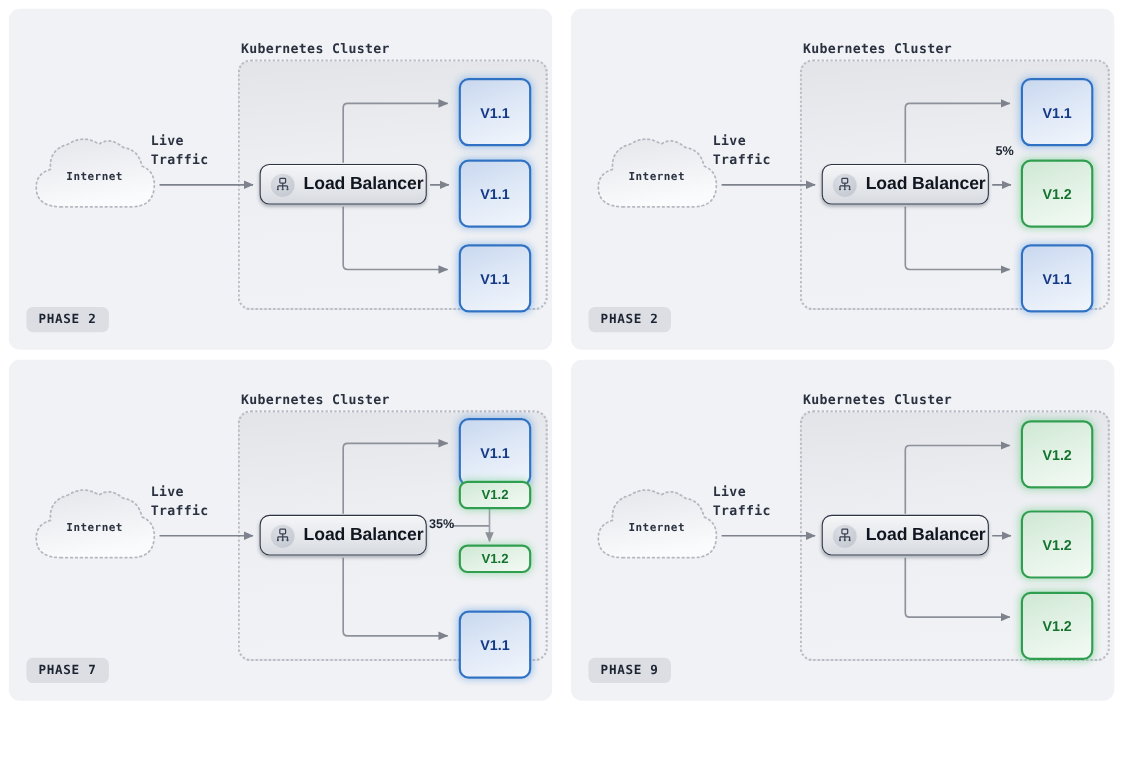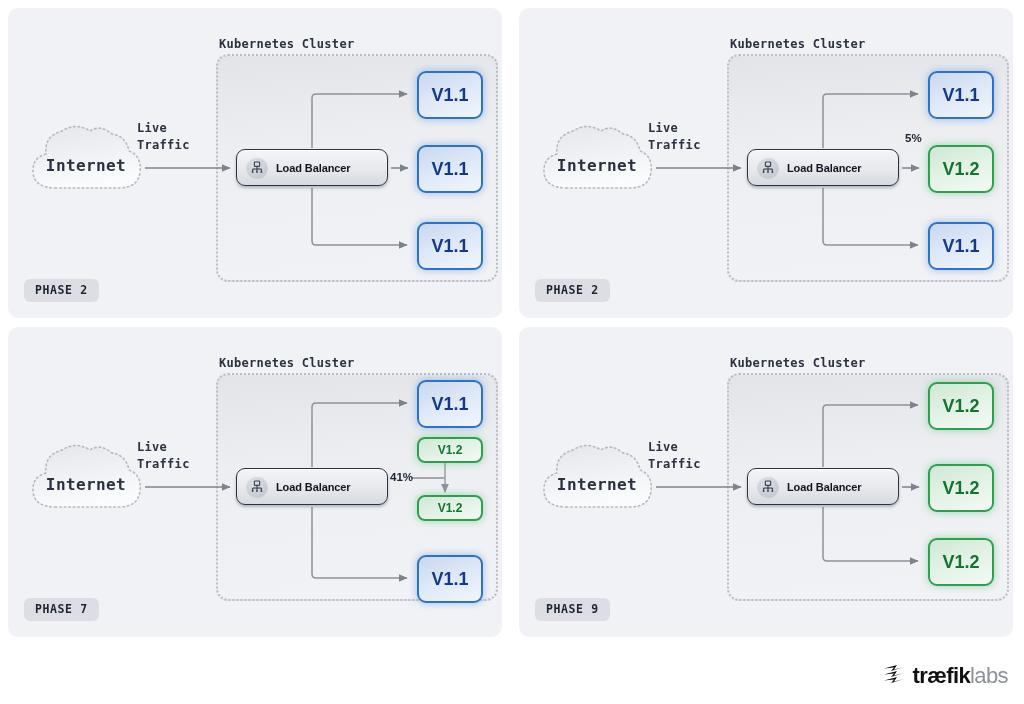--- a/index.html
+++ b/index.html
@@ -61,21 +61,21 @@
     height: 82px;
   }
   .cloud-wrap svg { display: block; }
   .cloud-label {
     position: absolute;
     left: 0;
     top: 38px;
     width: 120px;
     text-align: center;
     font-family: "DejaVu Sans Mono", monospace;
-    font-size: 16px;
+    font-size: 10px;
     font-weight: bold;
     color: #2a3140;
     letter-spacing: 0.4px;
   }
 
   
   .live-traffic {
     position: absolute;
     left: 129px;
     top: 112px;
@@ -143,42 +143,42 @@
     border-radius: 50%;
     background: radial-gradient(circle at 38% 32%, #dcdfe5 0%, #c7cbd3 70%, #bcc1ca 100%);
     box-shadow: inset 0 1px 1px rgba(255,255,255,0.7);
     display: flex;
     align-items: center;
     justify-content: center;
     flex: 0 0 auto;
   }
   .lb-label {
     font-family: "Liberation Sans", sans-serif;
-    font-size: 11px;
+    font-size: 16px;
     font-weight: bold;
     color: #10151f;
     margin-left: 8px;
     letter-spacing: -0.1px;
   }
 
   
   .vbox {
     position: absolute;
     box-sizing: border-box;
     display: flex;
     align-items: center;
     justify-content: center;
     font-family: "Liberation Sans", sans-serif;
     font-weight: bold;
     border-radius: 9px;
   }
   .vbox.tall {
     width: 66px;
-    height: 48px;
-    font-size: 18px;
+    height: 62px;
+    font-size: 13px;
   }
   .vbox.short {
     width: 66px;
     height: 26px;
     font-size: 12px;
     border-radius: 8px;
   }
   .vbox.blue {
     border: 2px solid #2f72c4;
     background: linear-gradient(160deg, #c9d8ef 0%, #dde7f6 45%, #f2f6fc 100%);
@@ -400,21 +400,21 @@
           <line x1="8" y1="9.2" x2="8" y2="11.6" stroke="#3a4152" stroke-width="1.3"></line>
           <line x1="13" y1="9.2" x2="13" y2="11.6" stroke="#3a4152" stroke-width="1.3"></line>
           <circle cx="3" cy="12.6" r="1.1" fill="#3a4152"></circle>
           <circle cx="8" cy="12.6" r="1.1" fill="#3a4152"></circle>
           <circle cx="13" cy="12.6" r="1.1" fill="#3a4152"></circle>
         </svg>
       </span>
       <span class="lb-label">Load Balancer</span>
     </div>
 
-    <div class="pct" style="left:382px; top:144px;">41%</div>
+    <div class="pct" style="left:382px; top:144px;">35%</div>
 
     <div class="vbox tall  blue" style="left:409px; top:53px;">V1.1</div>
     <div class="vbox short green" style="left:409px; top:110px;">V1.2</div>
     <div class="vbox short green" style="left:409px; top:168px;">V1.2</div>
     <div class="vbox tall  blue" style="left:409px; top:228px;">V1.1</div>
 
     <div class="phase-badge">PHASE 7</div>
   </div>
 
   <div class="panel" id="panel-3">
@@ -469,24 +469,14 @@
       <span class="lb-label">Load Balancer</span>
     </div>
 
     <div class="vbox tall green" style="left:409px; top:55px;">V1.2</div>
     <div class="vbox tall green" style="left:409px; top:137px;">V1.2</div>
     <div class="vbox tall green" style="left:409px; top:211px;">V1.2</div>
 
     <div class="phase-badge">PHASE 9</div>
   </div>
 
-  <div class="logo">
-    <span>
-      <svg width="26" height="24" viewBox="0 0 26 24" aria-hidden="true">
-        <path d="M3 6.5 L16 3 L13 7.5 L23 5 L10 9 L13 5.5 Z" fill="#111111"></path>
-        <path d="M3 12.5 L16 9 L13 13.5 L23 11 L10 15 L13 11.5 Z" fill="#111111"></path>
-        <path d="M3 18.5 L16 15 L13 19.5 L23 17 L10 21 L13 17.5 Z" fill="#111111"></path>
-      </svg>
-    </span>
-    <span class="logo-text"><span class="b">træfik</span><span class="g">labs</span></span>
-  </div>
 
 </div>
 
 </body></html>

